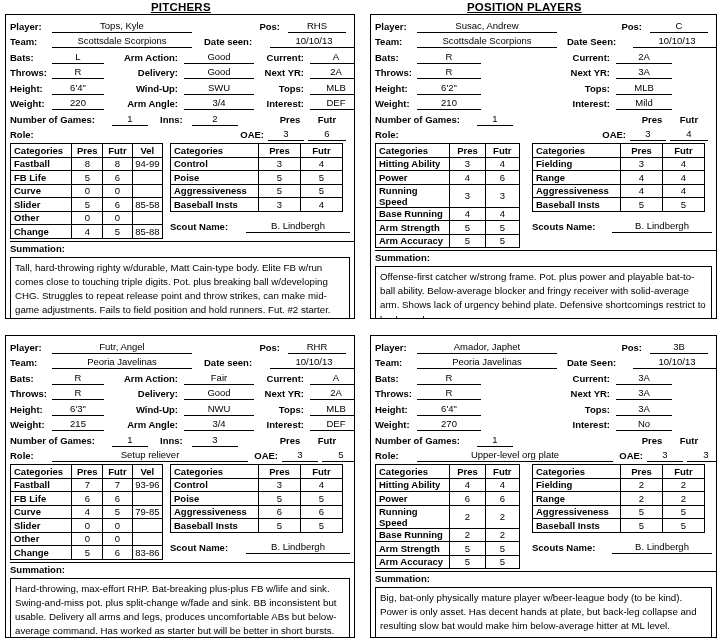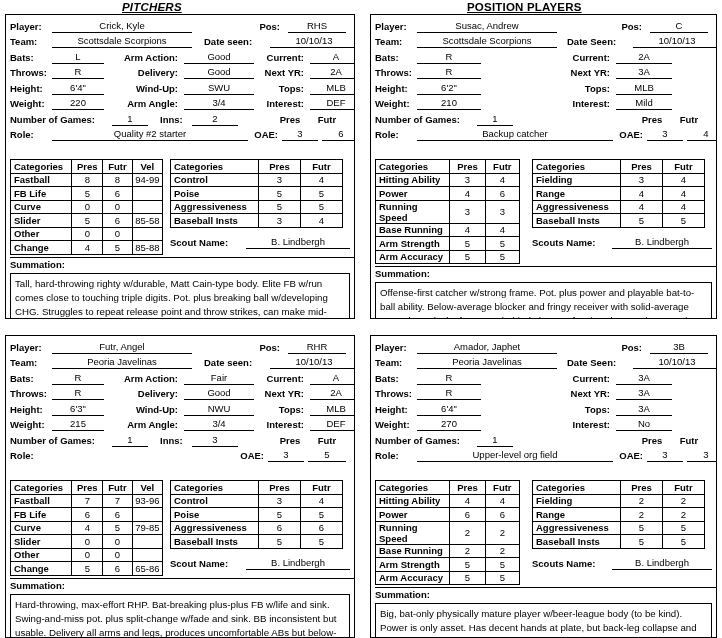--- a/index.html
+++ b/index.html
@@ -13,21 +13,21 @@
 
   
   .titles{position:absolute;top:0;left:0;width:722px;height:15px;}
   .sec-title{
     position:absolute;top:1px;
     font-size:11.5px;font-weight:bold;
     text-decoration:underline;
     letter-spacing:.2px;
     white-space:nowrap;
   }
-  .sec-title.pit{left:122px;font-style:italic;}
+  .sec-title.pit{left:151px;}
   .sec-title.pos{left:467px;}
 
   
   .card{
     position:absolute;
     border:1.3px solid #000;
     box-sizing:border-box;
     background:#fff;
     overflow:hidden;
   }
@@ -57,21 +57,21 @@
     overflow:hidden;
     flex:0 0 auto;
     height:12px;
   }
   .gap{flex:1 1 auto;}
   .plain{line-height:12px;white-space:nowrap;flex:0 0 auto;}
 
   
   .grades{
     display:flex;
-    margin:18px 4px 0 4px;
+    margin:2px 4px 0 4px;
     align-items:flex-start;
   }
   .gtab{border-collapse:collapse;font-size:9.5px;}
   .gtab td,.gtab th{
     border:1px solid #000;
     height:13.5px;
     padding:0 2px;
     font-weight:normal;
     text-align:center;
     line-height:11px;
@@ -114,21 +114,21 @@
 
   <div class="titles">
     <div class="sec-title pit">PITCHERS</div>
     <div class="sec-title pos">POSITION PLAYERS</div>
   </div>
 
   <div class="card c1" id="card0">
       <div class="bio">
         <div class="row">
           <span class="lbl" style="width:42px">Player:</span>
-          <span class="val" style="width:140px">Crick, Kyle</span>
+          <span class="val" style="width:140px">Tops, Kyle</span>
           <span class="gap"></span>
           <span class="lbl r" style="width:26px">Pos:</span>
           <span class="gap" style="flex:0 0 8px"></span>
           <span class="val" style="width:58px">RHS</span>
           <span class="gap" style="flex:0 0 4px"></span>
         </div>
         <div class="row">
           <span class="lbl" style="width:42px">Team:</span>
           <span class="val" style="width:140px">Scottsdale Scorpions</span>
           <span class="gap" style="flex:0 0 12px"></span>
@@ -197,21 +197,20 @@
           <span class="lbl" style="width:28px">Inns:</span>
           <span class="gap" style="flex:0 0 4px"></span>
           <span class="val" style="width:46px">2</span>
           <span class="gap"></span>
           <span class="plain" style="width:36px;font-weight:bold;text-align:center">Pres</span>
           <span class="plain" style="width:38px;font-weight:bold;text-align:center">Futr</span>
           <span class="gap" style="flex:0 0 4px"></span>
         </div>
         <div class="row">
           <span class="lbl" style="width:42px">Role:</span>
-          <span class="val" style="width:196px">Quality #2 starter</span>
           <span class="gap"></span>
           <span class="lbl r" style="width:30px">OAE:</span>
           <span class="gap" style="flex:0 0 4px"></span>
           <span class="val" style="width:36px">3</span>
           <span class="gap" style="flex:0 0 4px"></span>
           <span class="val" style="width:38px">6</span>
           <span class="gap" style="flex:0 0 4px"></span>
         </div>
       </div>
       <div class="grades">
@@ -361,21 +360,20 @@
           <span class="lbl" style="width:96px">Number of Games:</span>
           <span class="gap" style="flex:0 0 6px"></span>
           <span class="val" style="width:36px">1</span>
           <span class="gap"></span>
           <span class="plain" style="width:36px;font-weight:bold;text-align:center">Pres</span>
           <span class="plain" style="width:38px;font-weight:bold;text-align:center">Futr</span>
           <span class="gap" style="flex:0 0 4px"></span>
         </div>
         <div class="row">
           <span class="lbl" style="width:42px">Role:</span>
-          <span class="val" style="width:196px">Backup catcher</span>
           <span class="gap"></span>
           <span class="lbl r" style="width:30px">OAE:</span>
           <span class="gap" style="flex:0 0 4px"></span>
           <span class="val" style="width:36px">3</span>
           <span class="gap" style="flex:0 0 4px"></span>
           <span class="val" style="width:38px">4</span>
           <span class="gap" style="flex:0 0 4px"></span>
         </div>
       </div>
       <div class="grades">
@@ -538,20 +536,21 @@
           <span class="lbl" style="width:28px">Inns:</span>
           <span class="gap" style="flex:0 0 4px"></span>
           <span class="val" style="width:46px">3</span>
           <span class="gap"></span>
           <span class="plain" style="width:36px;font-weight:bold;text-align:center">Pres</span>
           <span class="plain" style="width:38px;font-weight:bold;text-align:center">Futr</span>
           <span class="gap" style="flex:0 0 4px"></span>
         </div>
         <div class="row">
           <span class="lbl" style="width:42px">Role:</span>
+          <span class="val" style="width:196px">Setup reliever</span>
           <span class="gap"></span>
           <span class="lbl r" style="width:30px">OAE:</span>
           <span class="gap" style="flex:0 0 4px"></span>
           <span class="val" style="width:36px">3</span>
           <span class="gap" style="flex:0 0 4px"></span>
           <span class="val" style="width:38px">5</span>
           <span class="gap" style="flex:0 0 4px"></span>
         </div>
       </div>
       <div class="grades">
@@ -590,21 +589,21 @@
             <tr>
               <td class="cat">Other</td>
               <td>0</td>
               <td>0</td>
               <td></td>
             </tr>
             <tr>
               <td class="cat">Change</td>
               <td>5</td>
               <td>6</td>
-              <td>65-86</td>
+              <td>83-86</td>
             </tr>
           </tbody>
         </table>
         <div class="rightcol">
           <table class="gtab">
             <tbody>
               <tr>
                 <th class="cat" style="width:88px">Categories</th>
                 <th style="width:42px">Pres</th>
                 <th style="width:42px">Futr</th>
@@ -701,21 +700,21 @@
           <span class="lbl" style="width:96px">Number of Games:</span>
           <span class="gap" style="flex:0 0 6px"></span>
           <span class="val" style="width:36px">1</span>
           <span class="gap"></span>
           <span class="plain" style="width:36px;font-weight:bold;text-align:center">Pres</span>
           <span class="plain" style="width:38px;font-weight:bold;text-align:center">Futr</span>
           <span class="gap" style="flex:0 0 4px"></span>
         </div>
         <div class="row">
           <span class="lbl" style="width:42px">Role:</span>
-          <span class="val" style="width:196px">Upper-level org field</span>
+          <span class="val" style="width:196px">Upper-level org plate</span>
           <span class="gap"></span>
           <span class="lbl r" style="width:30px">OAE:</span>
           <span class="gap" style="flex:0 0 4px"></span>
           <span class="val" style="width:36px">3</span>
           <span class="gap" style="flex:0 0 4px"></span>
           <span class="val" style="width:38px">3</span>
           <span class="gap" style="flex:0 0 4px"></span>
         </div>
       </div>
       <div class="grades">

